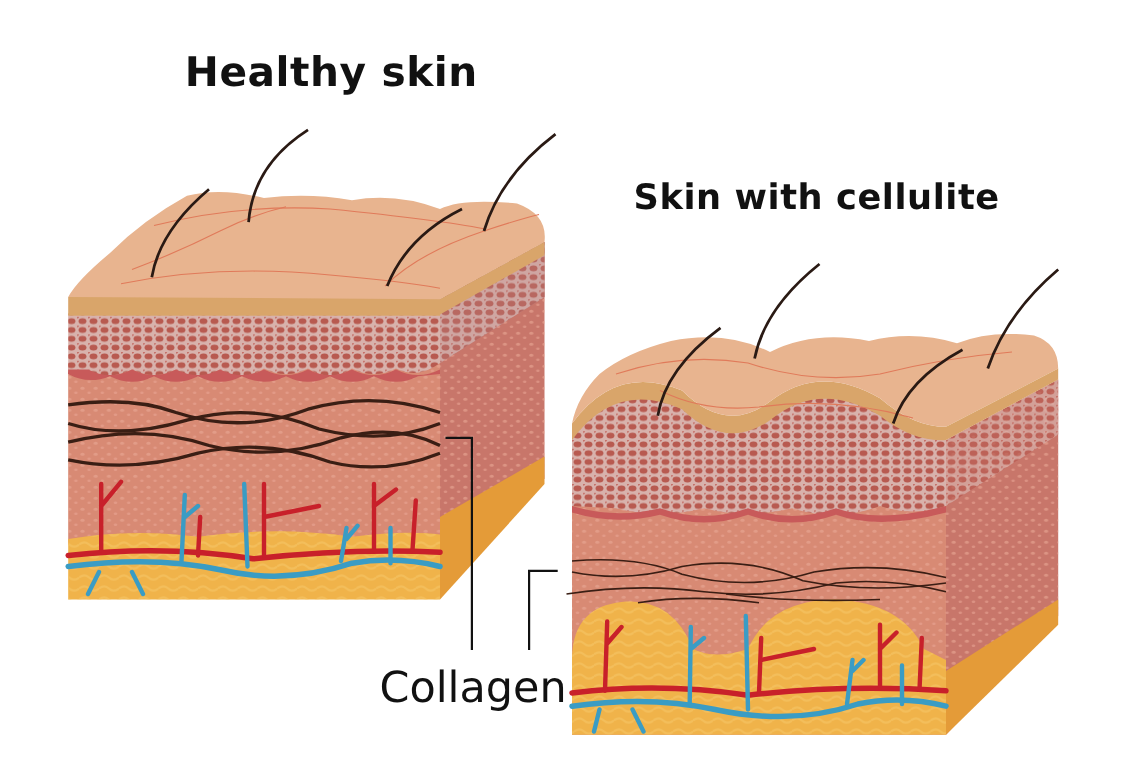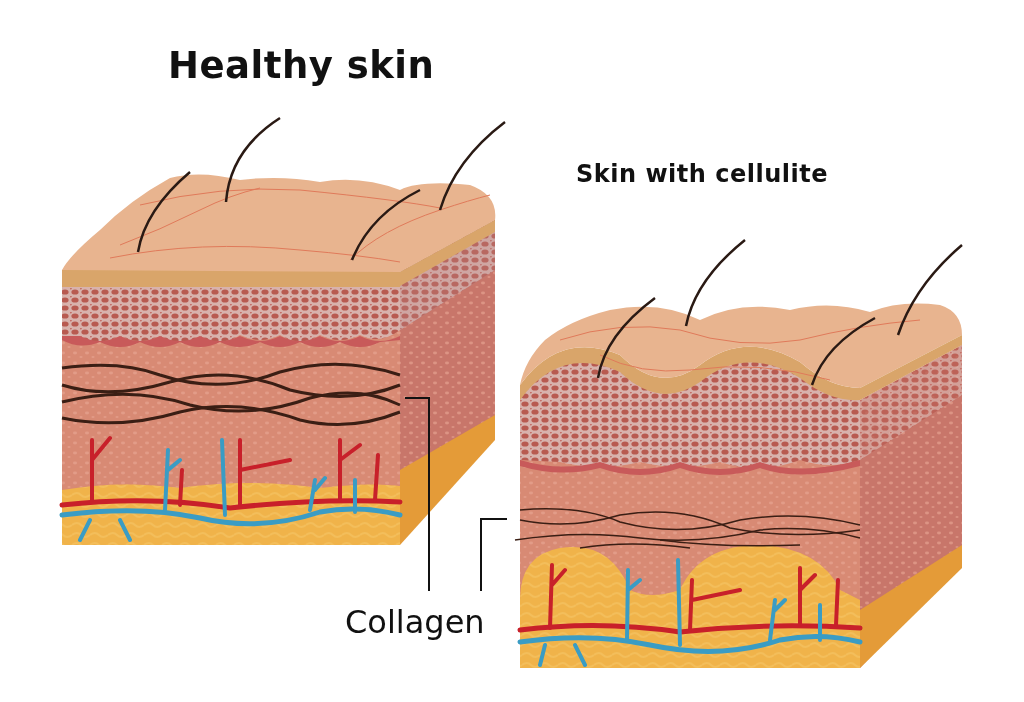--- a/index.html
+++ b/index.html
@@ -1,20 +1,20 @@
 <!DOCTYPE html>
 <html><head>
   <meta charset="utf-8">
   <style>
     html, body { margin: 0; padding: 0; background: #ffffff; }
     body { width: 1024px; height: 702px; position: relative; overflow: hidden; font-family: "DejaVu Sans", "Liberation Sans", sans-serif; }
     .title { position: absolute; font-weight: bold; color: #111111; white-space: nowrap; letter-spacing: 0.5px; }
     #title-healthy { left: 168px; top: 44px; font-size: 37px; }
-    #title-cellulite { left: 576px; top: 160px; font-size: 24px; }
-    #label-collagen { position: absolute; left: 345px; top: 603px; font-size: 32px; color: #111111; font-weight: normal; }
+    #title-cellulite { left: 576px; top: 160px; font-size: 32px; }
+    #label-collagen { position: absolute; left: 345px; top: 603px; font-size: 39px; color: #111111; font-weight: normal; }
     svg.art { position: absolute; left: 0; top: 0; }
   </style>
 </head>
 <body>
 
 <svg class="art" width="1024" height="702" viewBox="0 0 1024 702">
   <defs>
     <pattern id="dots" width="12" height="10" patternUnits="userSpaceOnUse">
       <ellipse cx="3" cy="3" rx="2" ry="1.4" fill="#eaa896" opacity="0.6"></ellipse>
       <ellipse cx="9" cy="7" rx="1.6" ry="1.1" fill="#eaa896" opacity="0.55"></ellipse>

